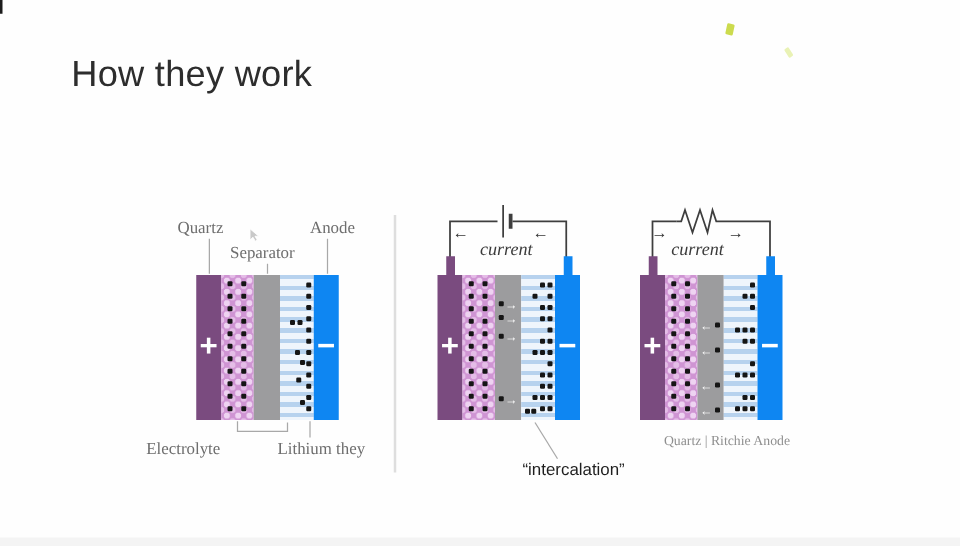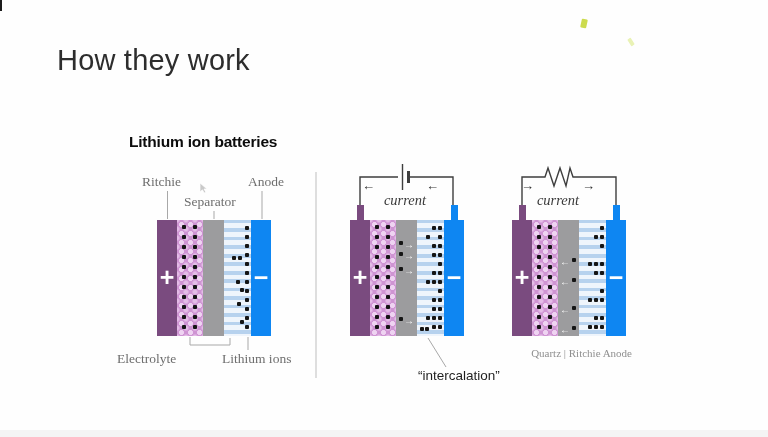--- a/index.html
+++ b/index.html
@@ -97,26 +97,25 @@
       <path d="M522 208 V177 H541"></path>
       <polyline points="541,177 545,177 548,168 554,186 560,168 566,186 570,168 573,177 576,177"></polyline>
       <path d="M576 177 H616 V208"></path>
     </g>
 
     <g transform="translate(200,183)">
       <polygon points="0,0 0,9 2.4,6.8 4.2,10 5.8,9 4,6 7,6" fill="#c9c9c9" stroke="#ffffff" stroke-width="0.7"></polygon>
     </g>
   </svg>
 
-  <div class="abs diagram-heading">Lithium ion batteries</div>
-  <div class="abs part-label lbl-cathode">Ritchie</div>
+  <div class="abs part-label lbl-cathode">Quartz</div>
   <div class="abs part-label lbl-anode">Anode</div>
   <div class="abs part-label lbl-separator">Separator</div>
   <div class="abs part-label lbl-electrolyte">Electrolyte</div>
-  <div class="abs part-label lbl-lithium">Lithium ions</div>
+  <div class="abs part-label lbl-lithium">Lithium they</div>
 
   <div class="abs divider"></div>
 
   <span class="abs wire-arrow" style="left:362px;top:179px">←</span>
   <span class="abs wire-arrow" style="left:426px;top:179px">←</span>
   <div class="abs current-label cur-charging">current</div>
 
   <span class="abs wire-arrow" style="left:521px;top:179px">→</span>
   <span class="abs wire-arrow" style="left:582px;top:179px">→</span>
   <div class="abs current-label cur-discharging">current</div>

